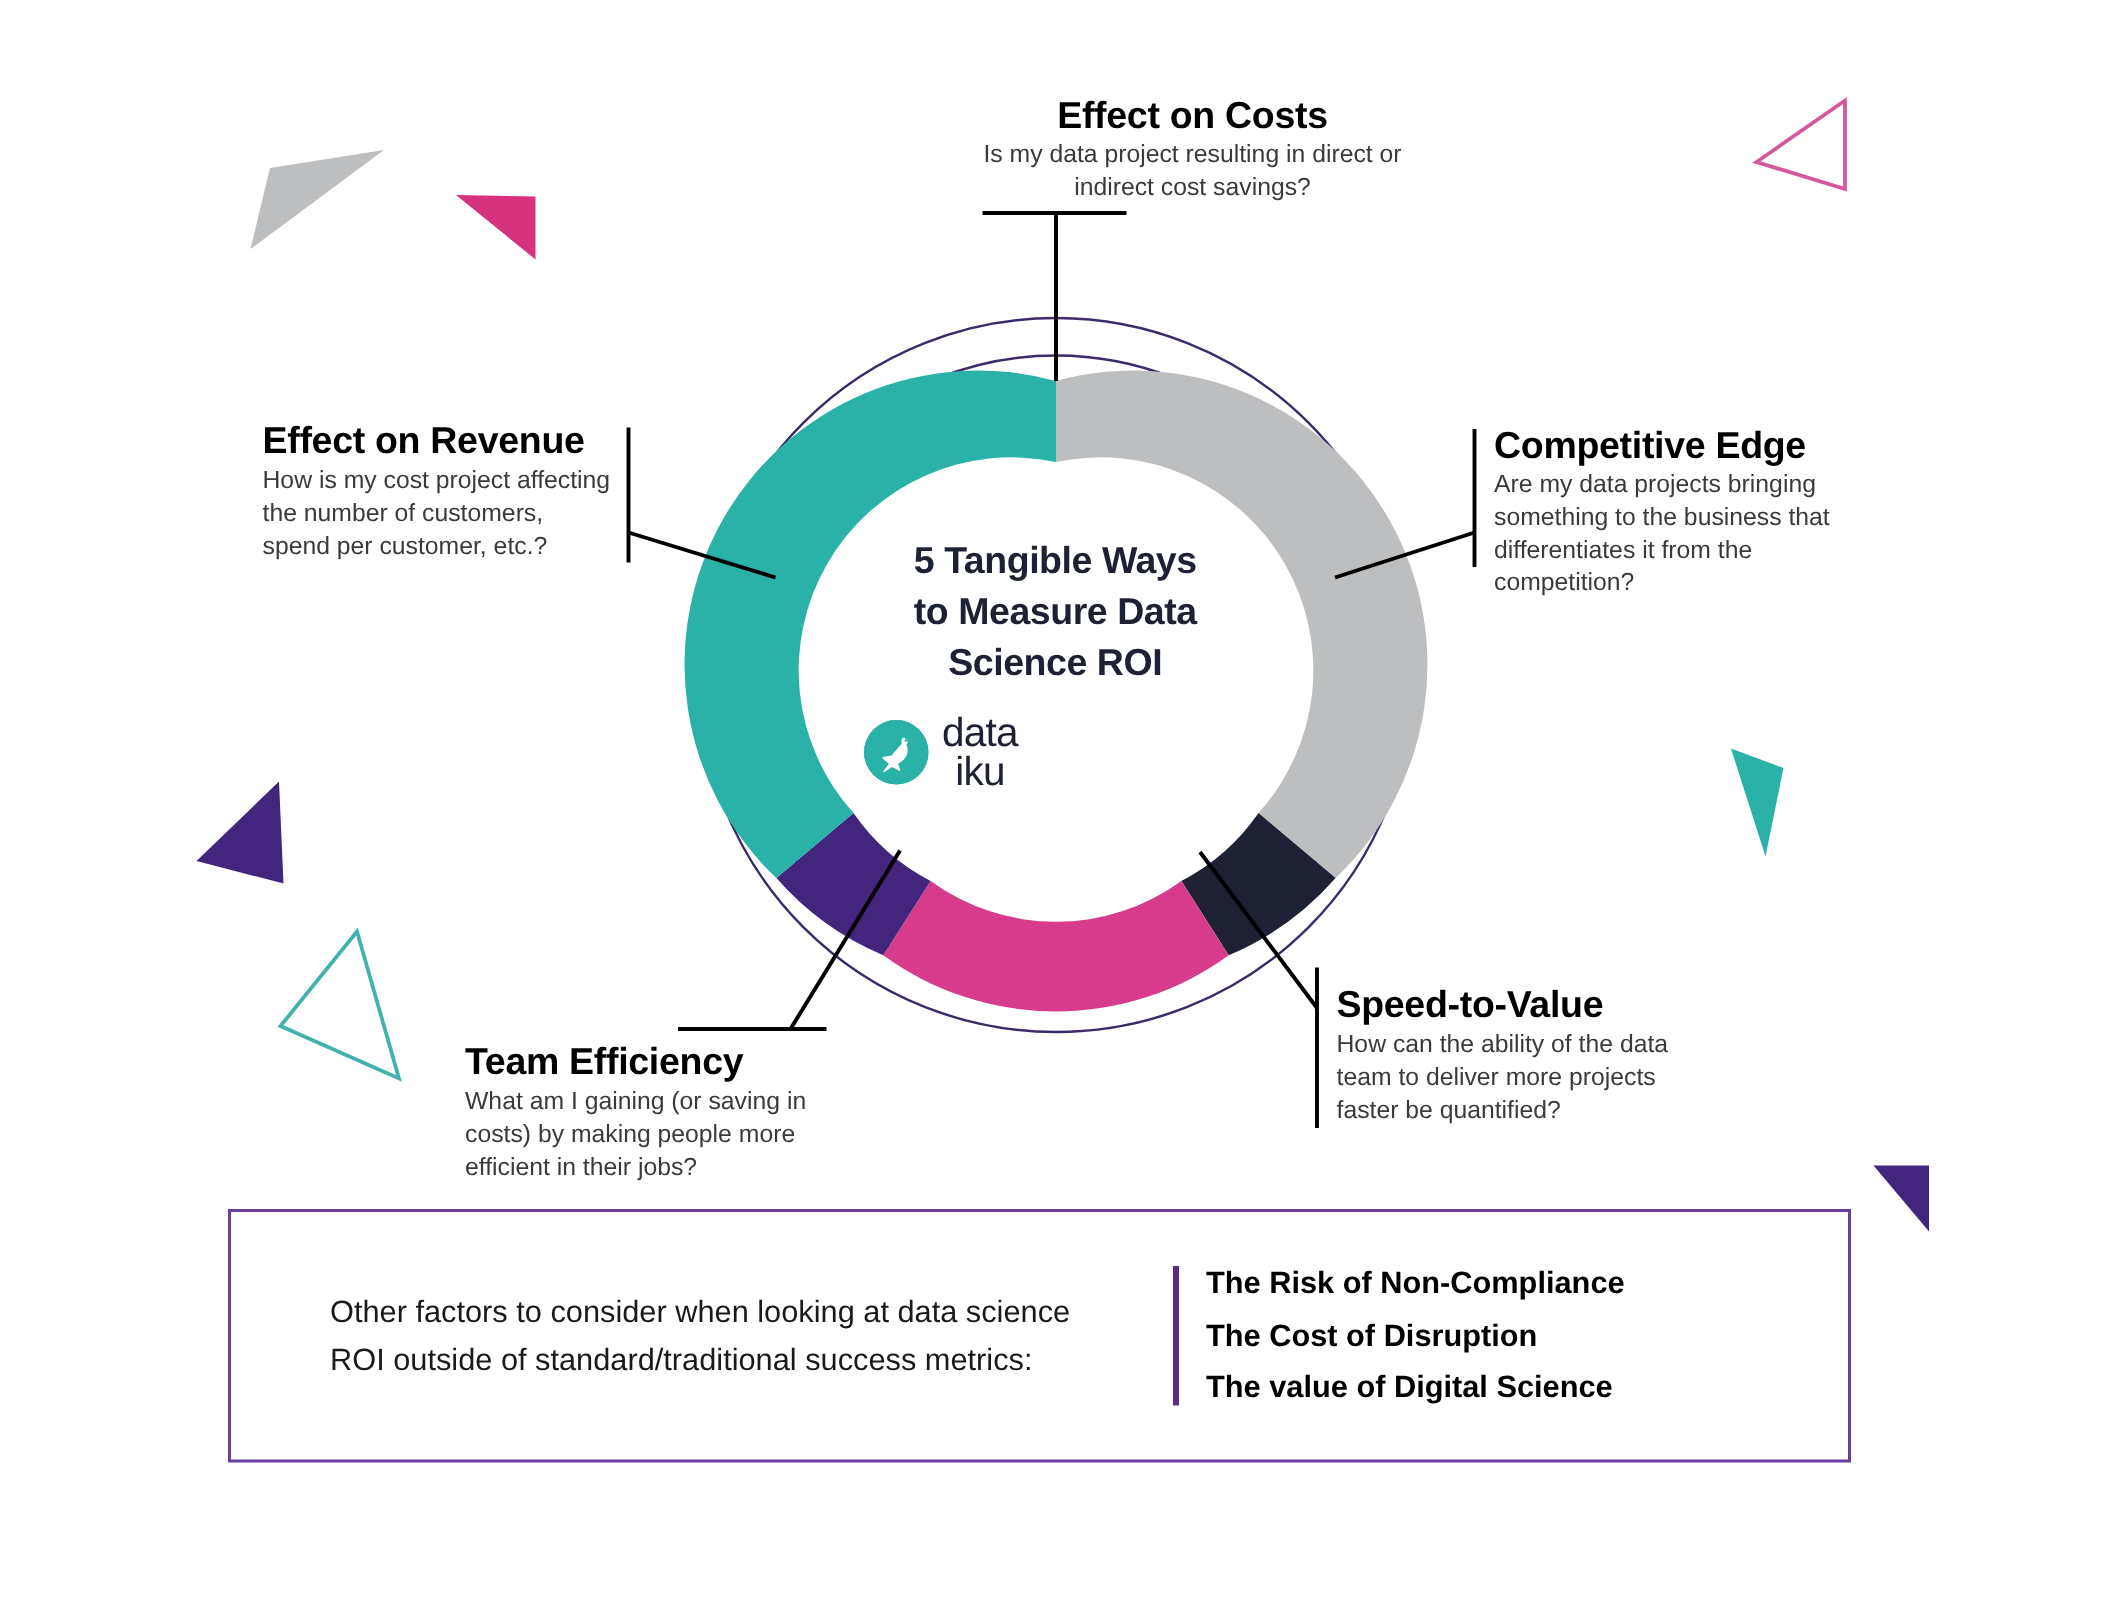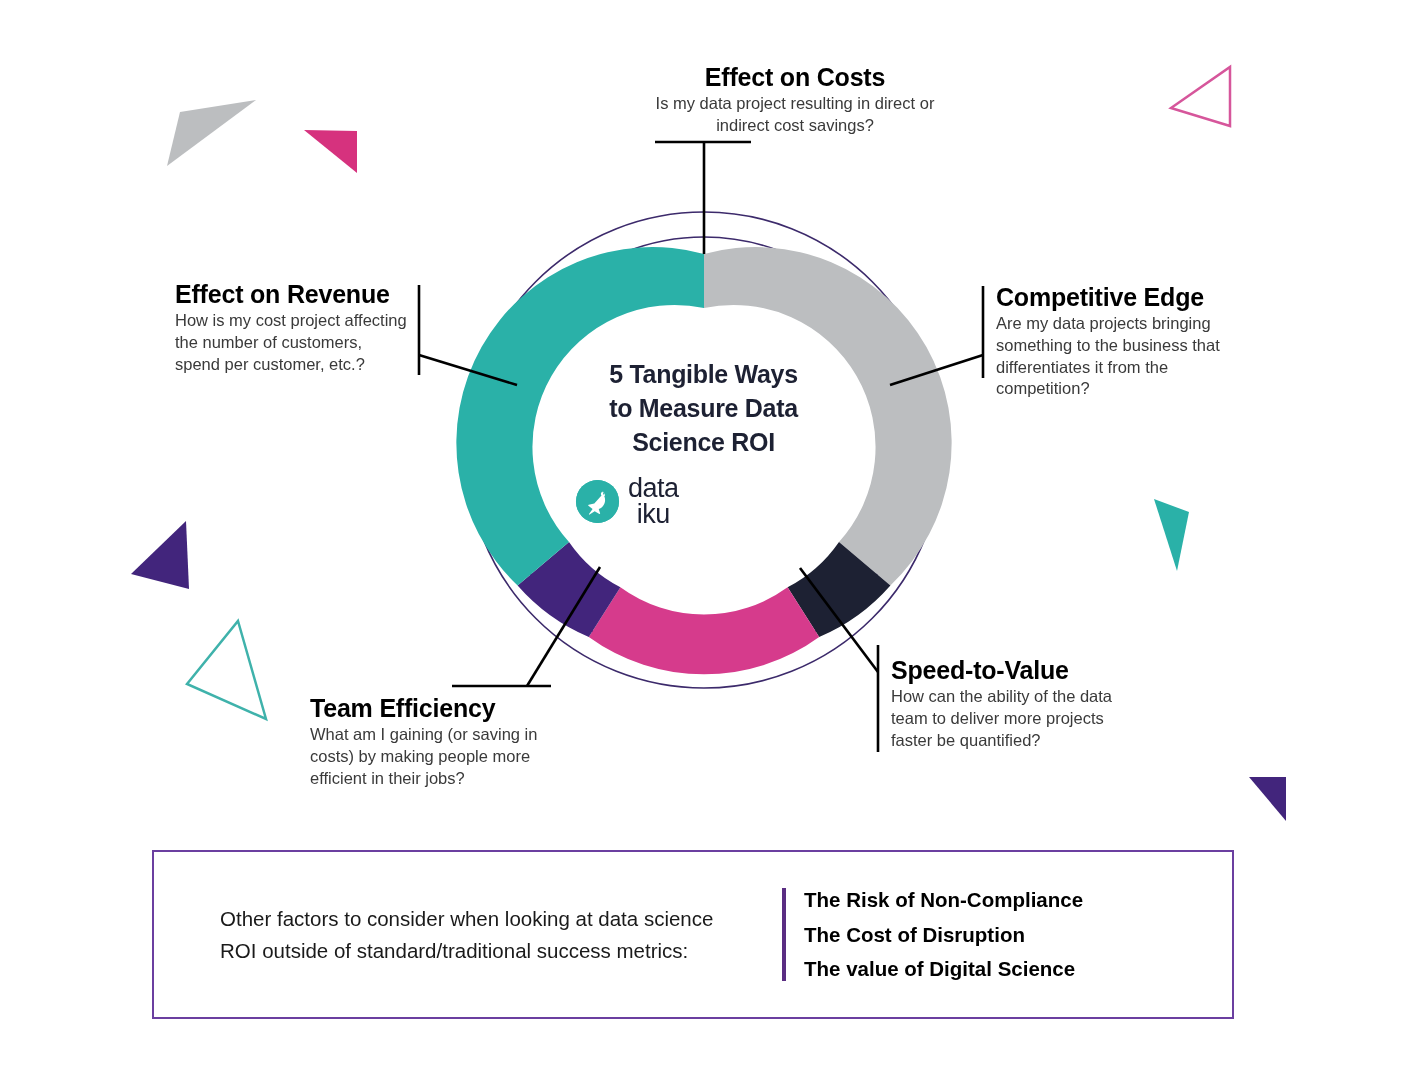--- a/index.html
+++ b/index.html
@@ -86,21 +86,21 @@
   #logo .logo-words span {
     font-size: 27px;
     color: #1d2133;
     letter-spacing: -0.5px;
   }
 
   
   #panel {
     position: absolute;
     left: 152px;
-    top: 850px;
+    top: 806px;
     width: 1082px;
     height: 169px;
     border: 2px solid #6b3fa0;
     background: #ffffff;
     display: flex;
     align-items: center;
   }
   #panel-left {
     width: 610px;
     padding-left: 66px;

